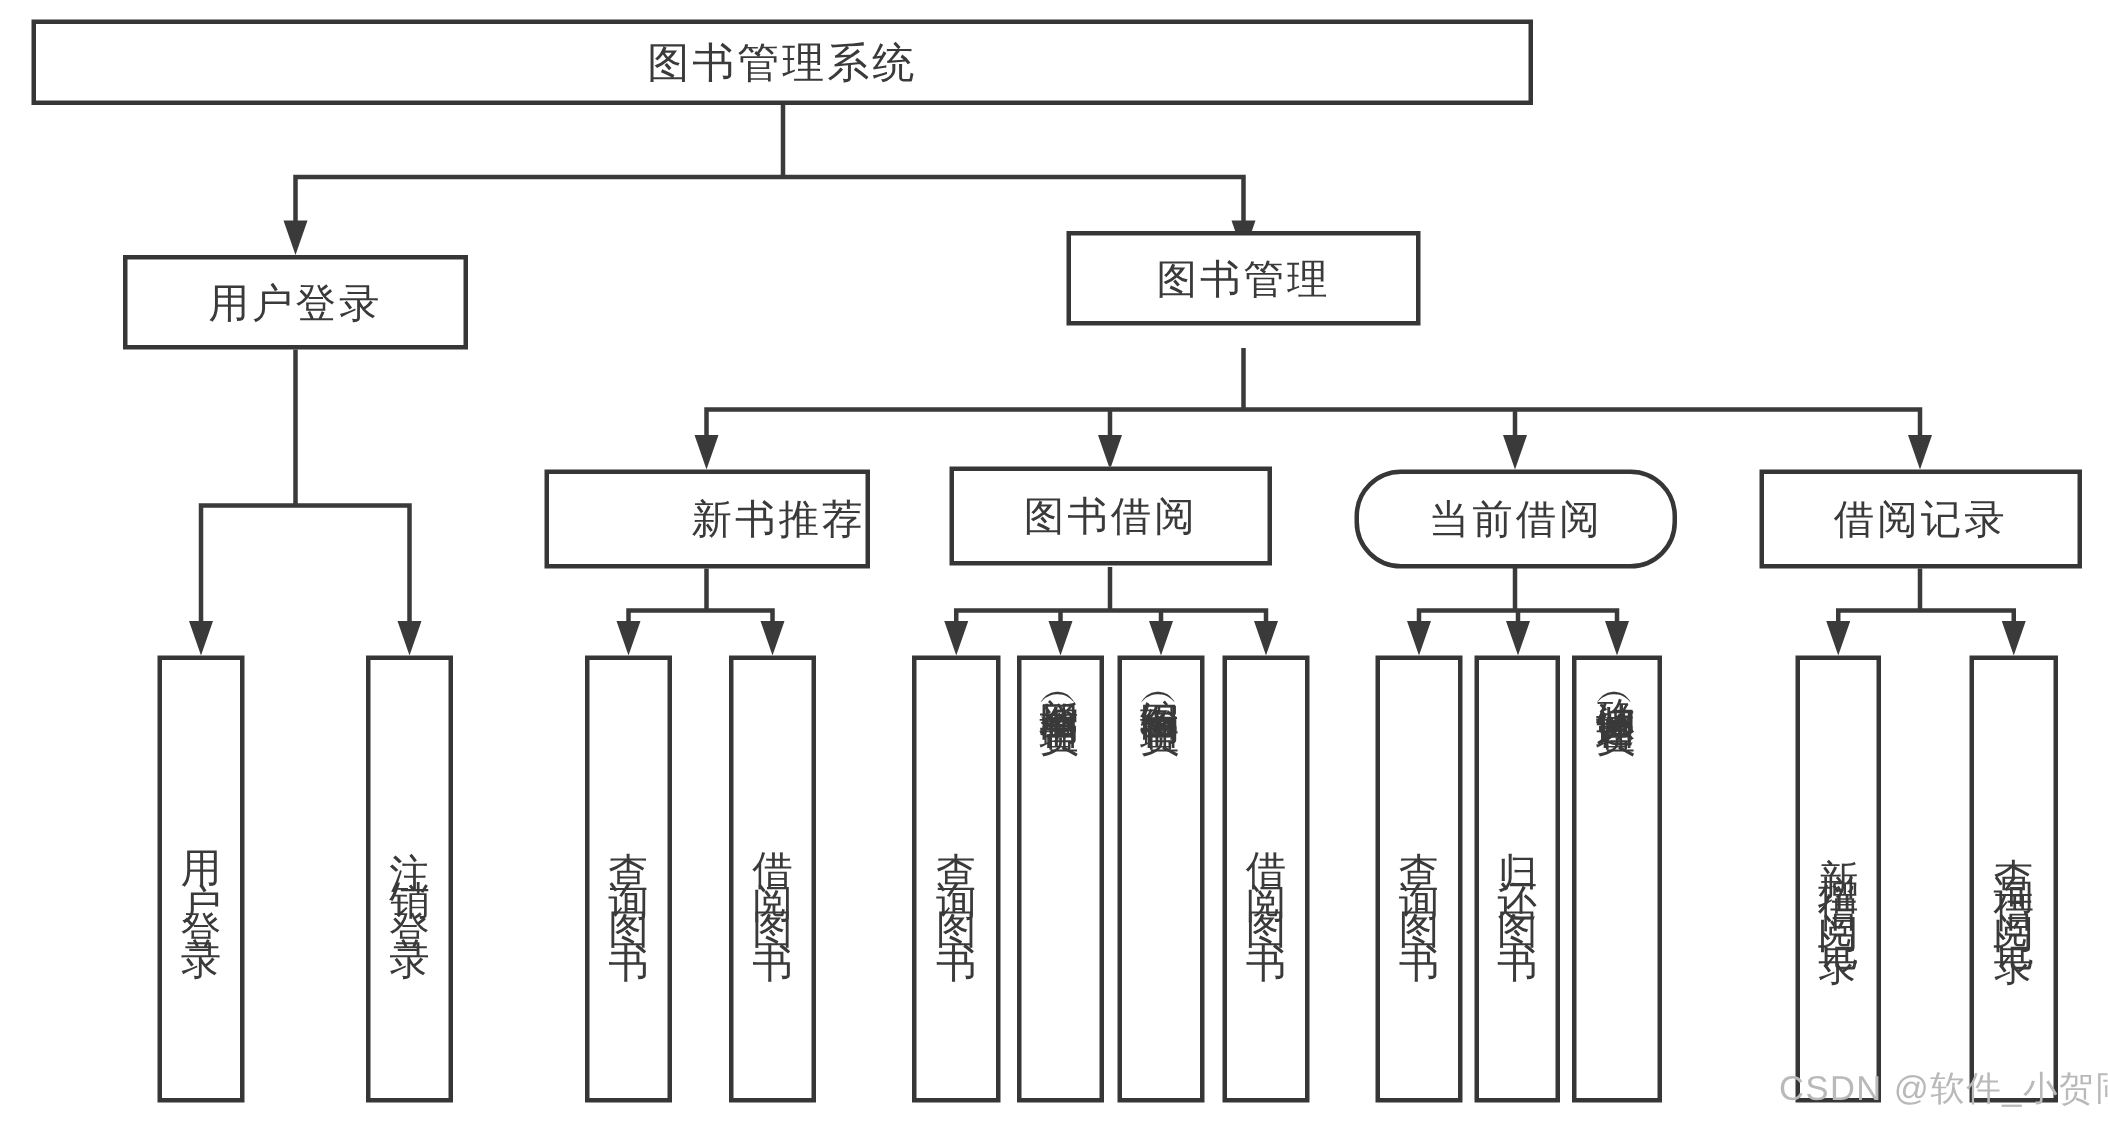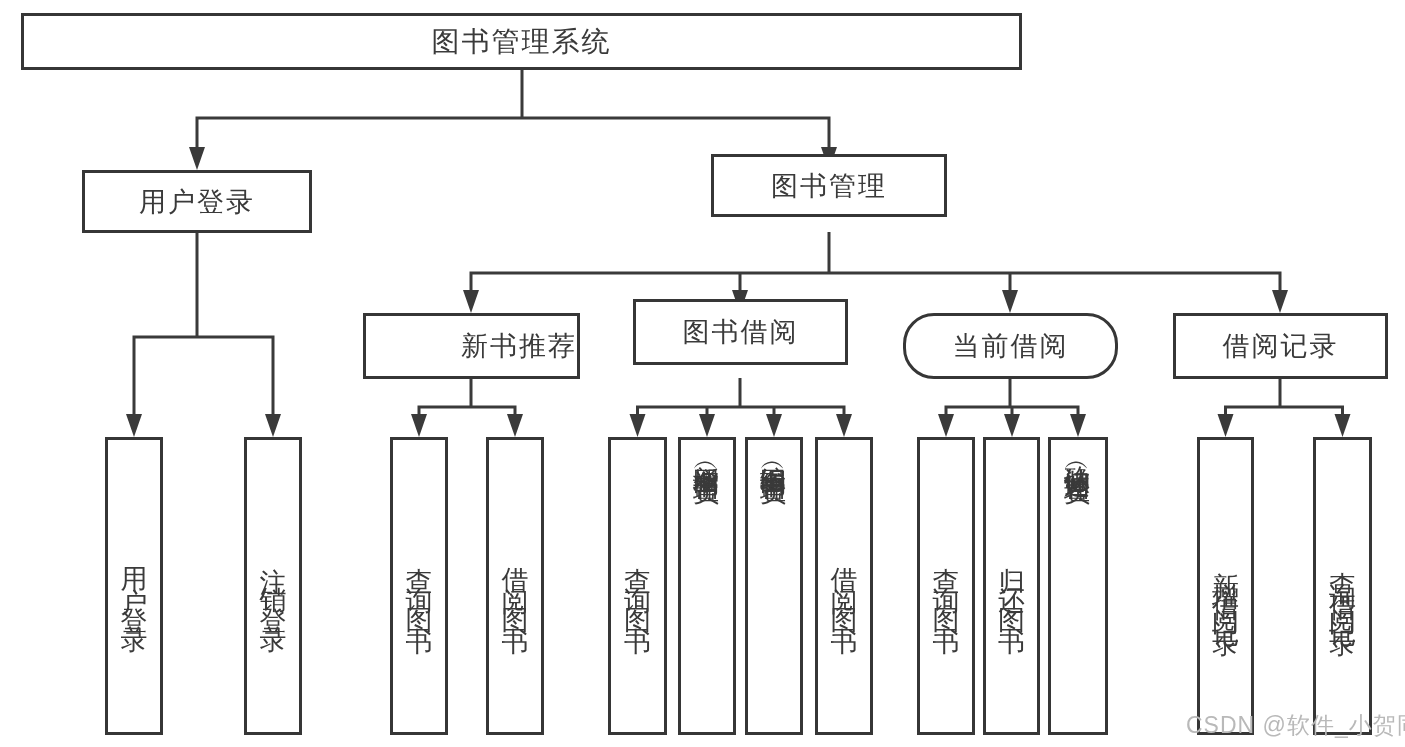--- a/index.html
+++ b/index.html
@@ -120,21 +120,21 @@
   <div class="node h-node" style="left:82px; top:170px; width:230px; height:63px;">
     <span>用户登录</span>
   </div>
   <div class="node h-node" style="left:711px; top:154px; width:236px; height:63px;">
     <span>图书管理</span>
   </div>
 
   <div class="node h-node" style="left:363px; top:313px; width:217px; height:66px;justify-content:flex-end;">
     <span>新书推荐</span>
   </div>
-  <div class="node h-node" style="left:633px; top:299px; width:215px; height:66px;">
+  <div class="node h-node" style="left:633px; top:311px; width:215px; height:66px;">
     <span>图书借阅</span>
   </div>
   <div class="node h-node" style="left:903px; top:313px; width:215px; height:66px;border-radius:31px;">
     <span>当前借阅</span>
   </div>
   <div class="node h-node" style="left:1173px; top:313px; width:215px; height:66px;text-align:right;">
     <span>借阅记录</span>
   </div>
 
   <div class="node v-node v-short" style="left:105px; width:58px;">

